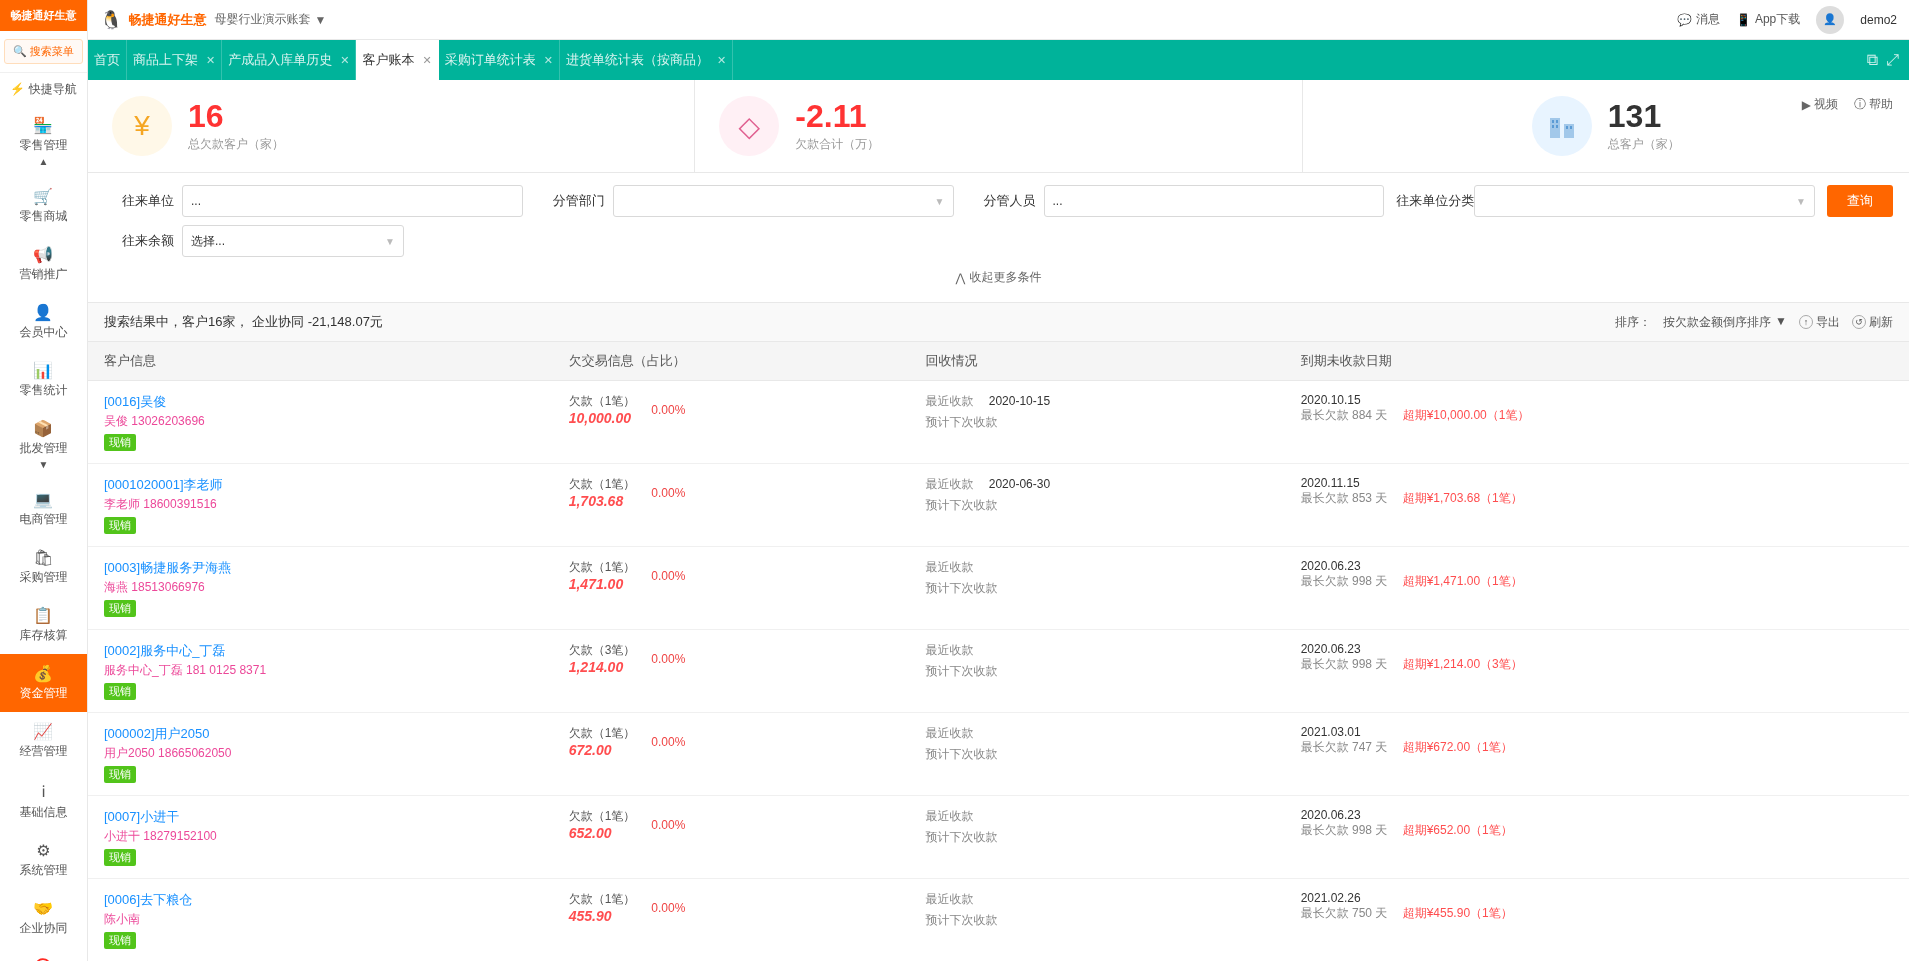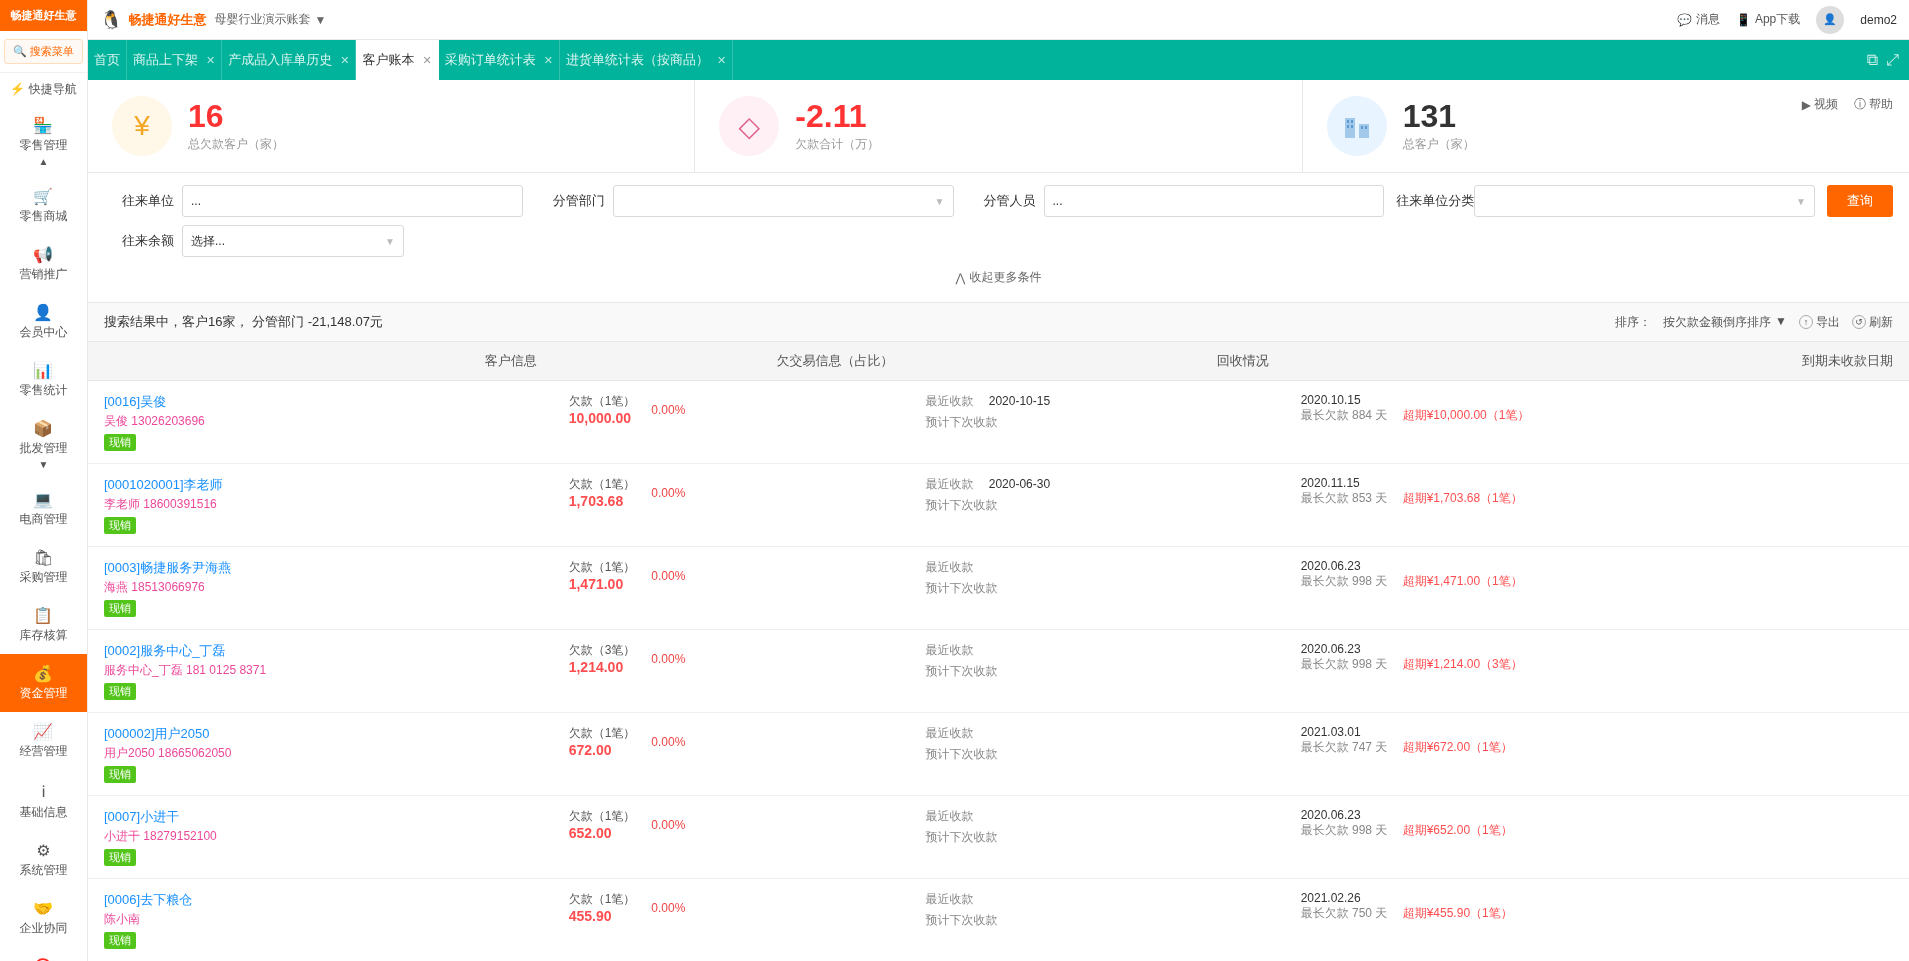--- a/index.html
+++ b/index.html
@@ -77,26 +77,26 @@
     .results-bar { background: #f9f9f9; padding: 10px 16px; display: flex; align-items: center; justify-content: space-between; border-bottom: 1px solid #e8e8e8; }
     .results-info { font-size: 13px; color: #333; }
     .results-info span { color: #333; }
     .results-actions { display: flex; align-items: center; gap: 12px; font-size: 12px; color: #555; }
     .sort-btn { display: flex; align-items: flex-start; gap: 4px; cursor: pointer; color: #555; }
     .action-link { display: flex; align-items: center; gap: 3px; cursor: pointer; color: #555; }
     .action-link .circle-icon { width: 14px; height: 14px; border-radius: 50%; border: 1px solid #aaa; display: flex; align-items: center; justify-content: center; font-size: 9px; }
 
     
     .data-table { background: #fff; width: 100%; border-collapse: collapse; }
-    .data-table th { background: #f5f5f5; padding: 10px 16px; text-align: right; font-size: 13px; color: #555; font-weight: normal; border-bottom: 1px solid #e8e8e8; }
+    .data-table th { background: #f5f5f5; padding: 10px 16px; text-align: left; font-size: 13px; color: #555; font-weight: normal; border-bottom: 1px solid #e8e8e8; }
     .data-table td { padding: 12px 16px; vertical-align: top; border-bottom: 1px solid #f0f0f0; font-size: 12px; }
     .customer-name { color: #1890ff; font-size: 13px; cursor: pointer; }
     .customer-sub { color: #ec4899; font-size: 12px; margin-top: 2px; }
     .tag-green { display: inline-block; background: #52c41a; color: #fff; border-radius: 2px; padding: 1px 5px; font-size: 11px; margin-top: 4px; }
-    .debt-amount { color: #ff4d4f; font-size: 14px; font-weight: bold; }
+    .debt-amount { color: #ff4d4f; font-size: 14px; font-weight: bold; font-style: italic; }
     .debt-desc { color: #555; font-size: 12px; }
     .debt-percent { color: #ef4444; font-size: 12px; margin-left: 16px; }
     .recovery-label { color: #888; font-size: 12px; }
     .recovery-date { color: #333; font-size: 12px; }
     .recovery-next { color: #888; font-size: 12px; margin-top: 4px; }
     .due-date { color: #333; font-size: 12px; }
     .overdue-text { color: #ff4d4f; font-size: 12px; margin-top: 4px; }
     .overdue-days { color: #888; font-size: 12px; }
     .table-container { overflow-x: auto; }
     .debt-row { display: flex; align-items: center; }
@@ -253,21 +253,21 @@
       </div>
       <div class="stat-card">
         <div class="stat-icon pink">
           <span>◇</span>
         </div>
         <div class="stat-info">
           <span class="stat-value red">-2.11</span>
           <span class="stat-label">欠款合计（万）</span>
         </div>
       </div>
-      <div class="stat-card" style="position:relative;">
+      <div class="stat-card" style="position:relative;justify-content:center;">
         <div class="stat-icon blue">
           <svg width="32" height="32" viewBox="0 0 32 32">
             <rect x="4" y="8" width="10" height="20" fill="#5b9bd5" opacity="0.5"></rect>
             <rect x="18" y="14" width="10" height="14" fill="#5b9bd5" opacity="0.5"></rect>
             <rect x="6" y="10" width="2" height="3" fill="#5b9bd5"></rect>
             <rect x="10" y="10" width="2" height="3" fill="#5b9bd5"></rect>
             <rect x="6" y="15" width="2" height="3" fill="#5b9bd5"></rect>
             <rect x="10" y="15" width="2" height="3" fill="#5b9bd5"></rect>
             <rect x="20" y="16" width="2" height="3" fill="#5b9bd5"></rect>
             <rect x="24" y="16" width="2" height="3" fill="#5b9bd5"></rect>
@@ -333,21 +333,21 @@
         <div class="collapse-btn">
           <span>⋀</span>
           <span>收起更多条件</span>
         </div>
       </div>
     </div>
 
     <div class="results-bar">
       <div class="results-info">
         <span>搜索结果中，客户16家</span>，
-        <span>分管部门 -21,148.07元</span>
+        <span>企业协同 -21,148.07元</span>
       </div>
       <div class="results-actions">
         <span>排序：</span>
         <div class="sort-btn">
           <span>按欠款金额倒序排序</span>
           <span>▼</span>
         </div>
         <div class="action-link">
           <span class="circle-icon">↑</span>
           <span>导出</span>

